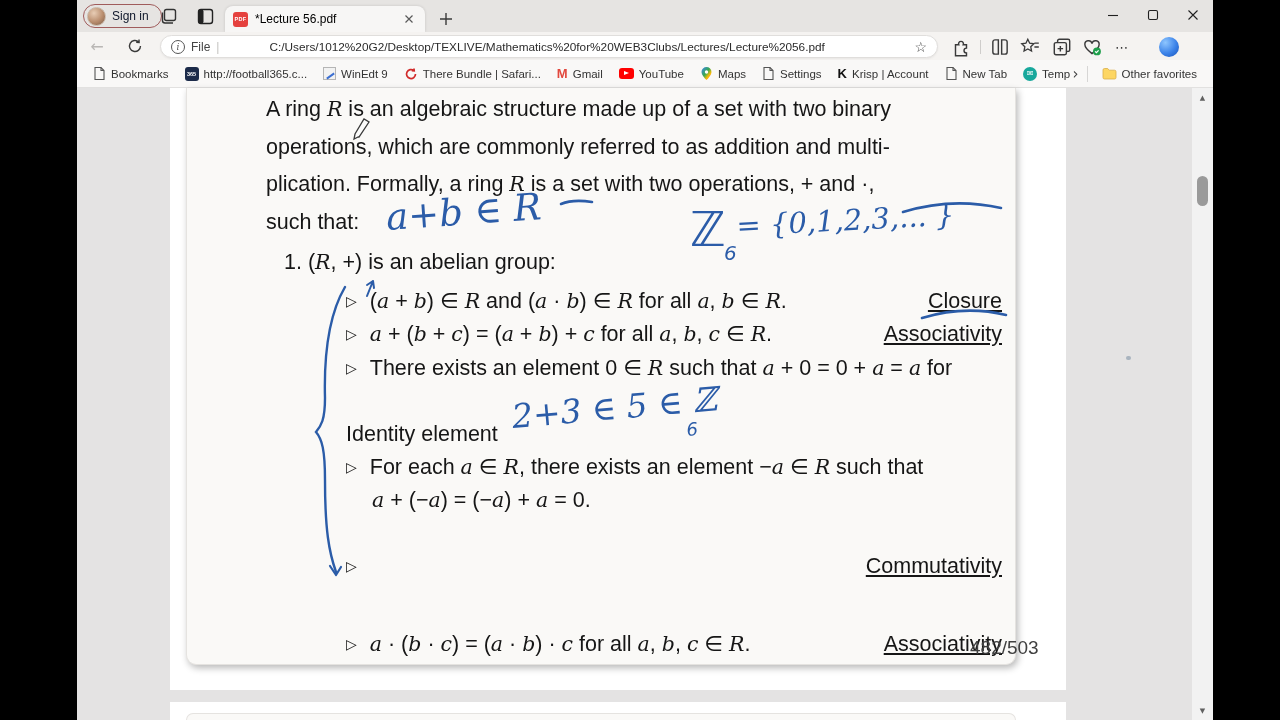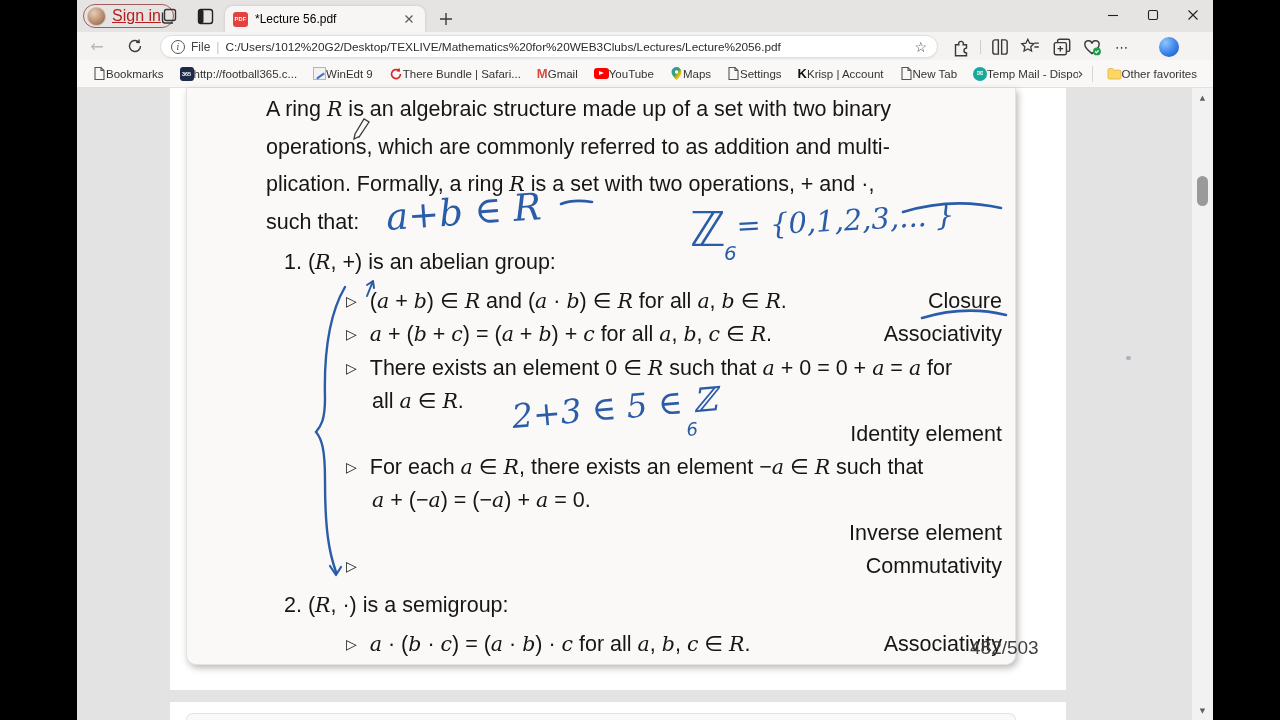--- a/index.html
+++ b/index.html
@@ -7,21 +7,21 @@
               font-family:"Liberation Sans","DejaVu Sans",sans-serif; }
   .stage { position:relative; width:1280px; height:720px; background:#000; }
   .window { position:absolute; left:77px; top:0; width:1136px; height:720px; background:#e6e4e2; }
 
   
   .titlebar { position:absolute; left:0; top:0; width:100%; height:32px; background:#e6e4e2; }
   .signin { position:absolute; left:6px; top:4px; height:24px; display:flex; align-items:center;
             gap:6px; padding:0 12px 0 3px; border:1px solid #a05c5c; border-radius:13px; cursor:pointer; }
   .avatar { width:19px; height:19px; border-radius:50%;
             background:radial-gradient(circle at 35% 30%, #e8cdb5, #b98d6e 55%, #7a5a44); border:1px solid #c9b7a8; }
-  .signin span { font-size:16px; color:#b91c1c;text-decoration:underline; }
+  .signin span { font-size:12px; color:#0f172a; }
   .tbicon { position:absolute; top:7px; width:19px; height:19px; color:#333; }
   .tab { position:absolute; left:148px; top:6px; width:200px; height:26px; background:#f7f6f5;
          border-radius:8px 8px 0 0; display:flex; align-items:center; padding:0 8px; gap:7px;
          box-shadow:0 0 3px rgba(0,0,0,.15); }
   .pdfchip { width:15px; height:15px; background:#e5413e; border-radius:3px; color:#fff; font-size:5.5px;
              font-weight:bold; display:flex; align-items:center; justify-content:center; letter-spacing:.3px; }
   .tabtitle { font-size:12px; color:#000000; white-space:nowrap; overflow:hidden; flex:1; }
   .tabclose { width:16px; height:16px; display:flex; align-items:center; justify-content:center; color:#5a5a5a; }
   .newtab { position:absolute; left:358px; top:8px; width:22px; height:22px; display:flex;
             align-items:center; justify-content:center; color:#3a3a3a; }
@@ -33,34 +33,34 @@
   .navbtn { width:24px; height:22px; display:flex; align-items:center; justify-content:center; }
   .back { margin-left:8px; color:#b9b7b5; font-size:16px; font-family:"DejaVu Sans",sans-serif; }
   .urlpill { position:absolute; left:83px; top:3px; width:778px; height:23px; background:#fff;
              border:1px solid #e0dedc; border-radius:12px; display:flex; align-items:center;
              padding:0 10px; gap:6px; box-shadow:0 1px 2px rgba(0,0,0,.05); }
   .infoicon { width:14px; height:14px; border:1.2px solid #555; border-radius:50%; color:#555;
               font-size:9px; display:flex; align-items:center; justify-content:center; font-style:italic;
               font-family:"DejaVu Serif",serif; flex:none; }
   .filelabel { font-size:12px; color:#444;text-align:right; }
   .pilldiv { color:#c5c3c1; font-size:12px; }
-  .urltext { font-size:11.8px; color:#2b2b2b; white-space:nowrap; overflow:hidden; flex:1; }
+  .urltext { font-size:11.8px; color:#2b2b2b; white-space:nowrap; overflow:hidden; flex:1;margin-left:44px; }
   .pillstar { color:#444; font-size:14px; font-family:"DejaVu Sans",sans-serif; flex:none; }
   .ticon { position:absolute; top:4px; width:22px; height:22px; display:flex; align-items:center;
            justify-content:center; color:#3a3a3a; }
   .tsep { position:absolute; top:8px; width:1px; height:14px; background:#cfcdcb; }
   .copilot { position:absolute; top:5px; width:20px; height:20px; border-radius:50%;
              background:radial-gradient(circle at 32% 28%, #8ec6ff, #3b82e8 55%, #1751b8); }
   .moredots { font-size:13px; color:#3a3a3a; letter-spacing:1px; font-family:"DejaVu Sans",sans-serif; }
 
   
   .bookmarks { position:absolute; left:0; top:60px; width:100%; height:28px; background:#f9f8f7;
                border-bottom:1px solid #e2e1e0; display:flex; align-items:center; padding:0 10px; }
   .bmleft { display:flex; align-items:center; gap:4px; overflow:hidden; flex:1; }
-  .bm { display:flex; align-items:center; padding:3px 6px; border-radius:4px; white-space:nowrap; }
+  .bm { display:flex; align-items:center; gap:5px; padding:3px 6px; border-radius:4px; white-space:nowrap; }
   .bm span.lab { font-size:11.5px; color:#333; }
   .bmright { display:flex; align-items:center; gap:8px; }
   .bmchev { font-size:15px; color:#444; font-family:"DejaVu Sans",sans-serif; }
   .bmdiv { width:1px; height:16px; background:#d7d6d5; }
   .sq365 { width:14px; height:14px; background:#1c2b4a; border-radius:3px; color:#fff; font-size:5.5px;
            font-weight:bold; display:flex; align-items:center; justify-content:center; }
   .gmailM { color:#e2473d; font-weight:bold; font-size:13px; }
   .krispK { color:#111; font-weight:bold; font-size:13px; }
   .ytbox { width:15px; height:11px; background:#f00; border-radius:3px; position:relative; }
   .ytbox:after { content:""; position:absolute; left:5.5px; top:3px; border-left:5px solid #fff;
@@ -80,23 +80,23 @@
   .page2 { position:absolute; left:93px; top:614px; width:896px; height:18px; background:#fff; }
   .slide2 { position:absolute; left:16px; top:11px; width:830px; height:7px; background:#faf9f7;
             border:1px solid #e5e3e0; border-bottom:none; border-radius:8px 8px 0 0; }
   .pagenum { position:absolute; left:800px; top:549px; font-size:19px; color:#3f3f3f; z-index:6; }
 
   .row { position:absolute; white-space:nowrap; font-size:21.5px; color:#161616; line-height:27px; }
   .para { left:79px; right:13px; }
   .item { left:97px; right:13px; }
   .brow { left:159px; right:13px; display:flex; align-items:baseline; }
   .cont { left:185px; right:13px; }
-  .lblrow { left:159px; right:13px; text-align:right; }
+  .lblrow { left:159px; right:13px; }
   .tri { font-family:"DejaVu Sans",sans-serif; font-size:14px; margin-right:13px; position:relative; top:-2px; }
-  .lbl { margin-left:auto; }
+  .lbl { margin-left:auto;text-decoration:underline; }
   .mv { font-family:"DejaVu Serif",serif; font-style:italic; font-size:20.5px; }
   .r-l1{top:8px} .r-l2{top:46px} .r-l3{top:83px} .r-l4{top:121px}
   .r-item1{top:161px} .r-b1{top:200px} .r-b2{top:233px} .r-b3a{top:267px} .r-b3b{top:300px}
   .r-idlbl{top:333px} .r-b4a{top:366px} .r-b4b{top:399px} .r-invlbl{top:432px}
   .r-b5{top:465px} .r-item2{top:504px} .r-b6{top:543px}
 
   .inksvg { position:absolute; left:0; top:0; width:1136px; height:632px; z-index:7; pointer-events:none; }
   .straydot { position:absolute; left:1049px; top:268px; width:5px; height:4px; background:#9aa7b5;
               border-radius:2px; opacity:.8; }
 
@@ -287,33 +287,30 @@
           </div>
           <div class="row brow r-b2">
             <span class="tri">▷</span>
             <span><span class="mv">a</span><span> + (</span><span class="mv">b</span><span> + </span><span class="mv">c</span><span>) = (</span><span class="mv">a</span><span> + </span><span class="mv">b</span><span>) + </span><span class="mv">c</span><span> for all </span><span class="mv">a</span><span>, </span><span class="mv">b</span><span>, </span><span class="mv">c</span><span> ∈ </span><span class="mv">R</span><span>.</span></span>
               <span class="lbl">Associativity</span>
           </div>
           <div class="row brow r-b3a">
             <span class="tri">▷</span>
             <span><span>There exists an element 0 ∈ </span><span class="mv">R</span><span> such that </span><span class="mv">a</span><span> + 0 = 0 + </span><span class="mv">a</span><span> = </span><span class="mv">a</span><span> for</span></span>
           </div>
-          <div class="row cont r-b3b"><span><span>all </span><span class="mv">a</span><span> ∈ </span><span class="mv">R</span><span>.</span></span></div>
           <div class="row lblrow r-idlbl"><span>Identity element</span></div>
           <div class="row brow r-b4a">
             <span class="tri">▷</span>
             <span><span>For each </span><span class="mv">a</span><span> ∈ </span><span class="mv">R</span><span>, there exists an element −</span><span class="mv">a</span><span> ∈ </span><span class="mv">R</span><span> such that</span></span>
           </div>
           <div class="row cont r-b4b"><span><span class="mv">a</span><span> + (−</span><span class="mv">a</span><span>) = (−</span><span class="mv">a</span><span>) + </span><span class="mv">a</span><span> = 0.</span></span></div>
-          <div class="row lblrow r-invlbl"><span>Inverse element</span></div>
           <div class="row brow r-b5">
             <span class="tri">▷</span>
               <span class="lbl">Commutativity</span>
           </div>
-          <div class="row item r-item2"><span><span>2.  (</span><span class="mv">R</span><span>, ·) is a semigroup:</span></span></div>
           <div class="row brow r-b6">
             <span class="tri">▷</span>
             <span><span class="mv">a</span><span> · (</span><span class="mv">b</span><span> · </span><span class="mv">c</span><span>) = (</span><span class="mv">a</span><span> · </span><span class="mv">b</span><span>) · </span><span class="mv">c</span><span> for all </span><span class="mv">a</span><span>, </span><span class="mv">b</span><span>, </span><span class="mv">c</span><span> ∈ </span><span class="mv">R</span><span>.</span></span>
               <span class="lbl">Associativity</span>
           </div>
         </div>
         <div class="pagenum">482/503</div>
       </div>
 
       <div class="page2">

